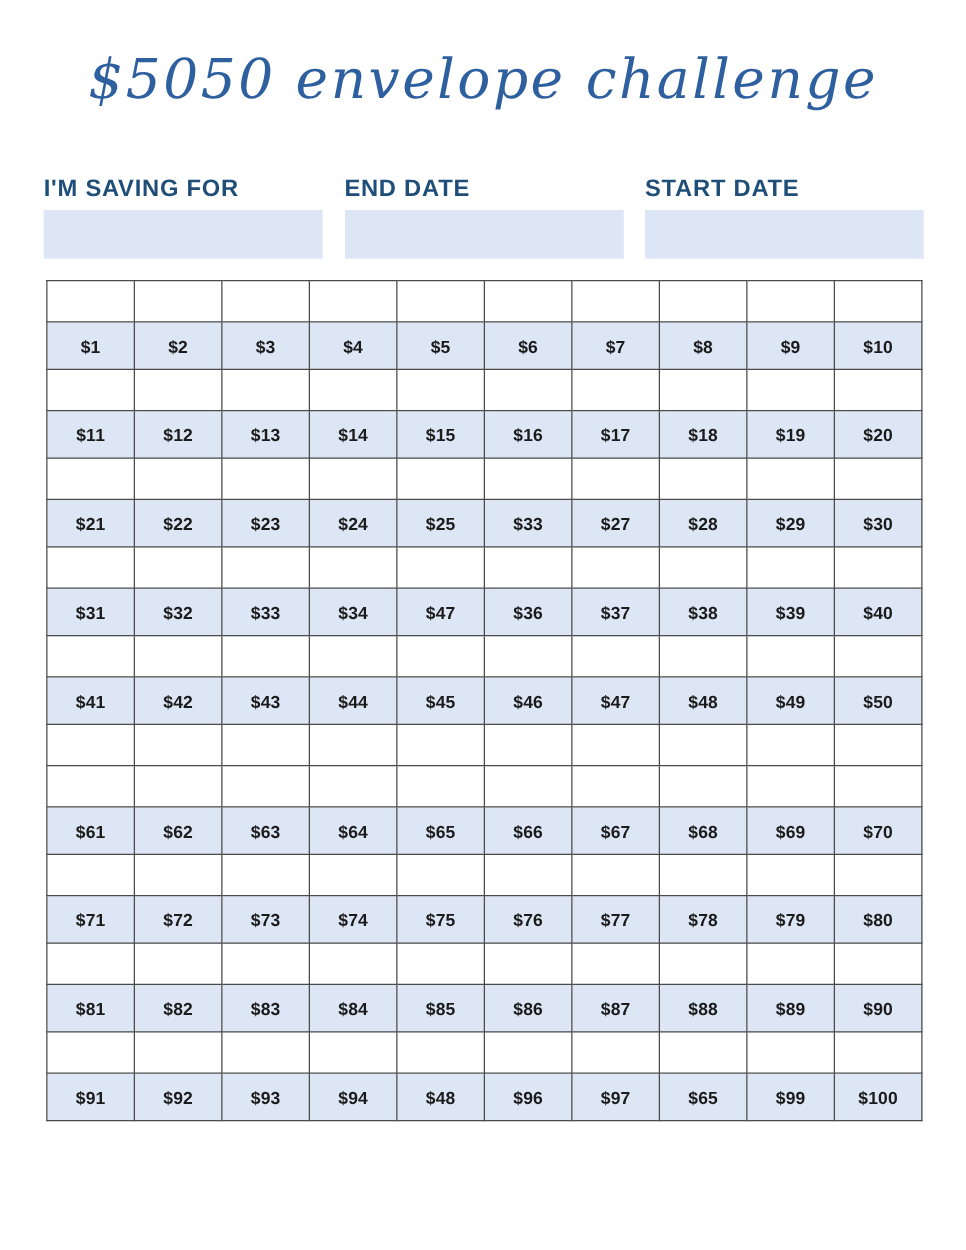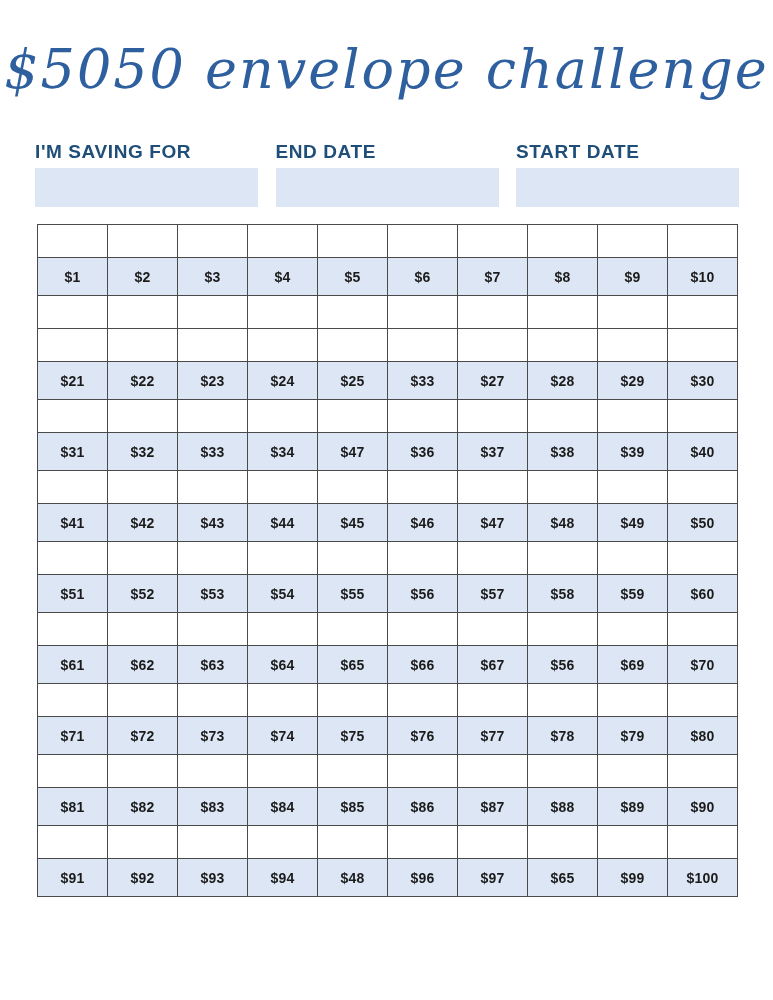--- a/index.html
+++ b/index.html
@@ -14,21 +14,21 @@
   }
   .title {
     position: absolute;
     top: 38px;
     left: 0;
     width: 100%;
     text-align: center;
     font-family: "DejaVu Serif", serif;
     font-style: italic;
     font-weight: 400;
-    font-size: 54px;
+    font-size: 44px;
     letter-spacing: 2px;
     color: #2e5f9e;
     white-space: nowrap;
   }
   .fields-row {
     position: absolute;
     top: 141px;
     left: 35px;
     width: 704px;
     display: flex;
@@ -136,20 +136,32 @@
             <td></td>
             <td></td>
             <td></td>
             <td></td>
             <td></td>
             <td></td>
             <td></td>
             <td></td>
             <td></td>
           </tr>
+          <tr class="value-row">
+            <td>$11</td>
+            <td>$12</td>
+            <td>$13</td>
+            <td>$14</td>
+            <td>$15</td>
+            <td>$16</td>
+            <td>$17</td>
+            <td>$18</td>
+            <td>$19</td>
+            <td>$20</td>
+          </tr>
           <tr class="empty-row">
             <td></td>
             <td></td>
             <td></td>
             <td></td>
             <td></td>
             <td></td>
             <td></td>
             <td></td>
             <td></td>
@@ -220,53 +232,41 @@
             <td></td>
             <td></td>
             <td></td>
             <td></td>
             <td></td>
             <td></td>
             <td></td>
             <td></td>
             <td></td>
           </tr>
-          <tr class="value-row">
-            <td>$51</td>
-            <td>$52</td>
-            <td>$53</td>
-            <td>$54</td>
-            <td>$55</td>
-            <td>$56</td>
-            <td>$57</td>
-            <td>$58</td>
-            <td>$59</td>
-            <td>$60</td>
-          </tr>
           <tr class="empty-row">
             <td></td>
             <td></td>
             <td></td>
             <td></td>
             <td></td>
             <td></td>
             <td></td>
             <td></td>
             <td></td>
             <td></td>
           </tr>
           <tr class="value-row">
             <td>$61</td>
             <td>$62</td>
             <td>$63</td>
             <td>$64</td>
             <td>$65</td>
             <td>$66</td>
             <td>$67</td>
-            <td>$56</td>
+            <td>$68</td>
             <td>$69</td>
             <td>$70</td>
           </tr>
           <tr class="empty-row">
             <td></td>
             <td></td>
             <td></td>
             <td></td>
             <td></td>
             <td></td>

